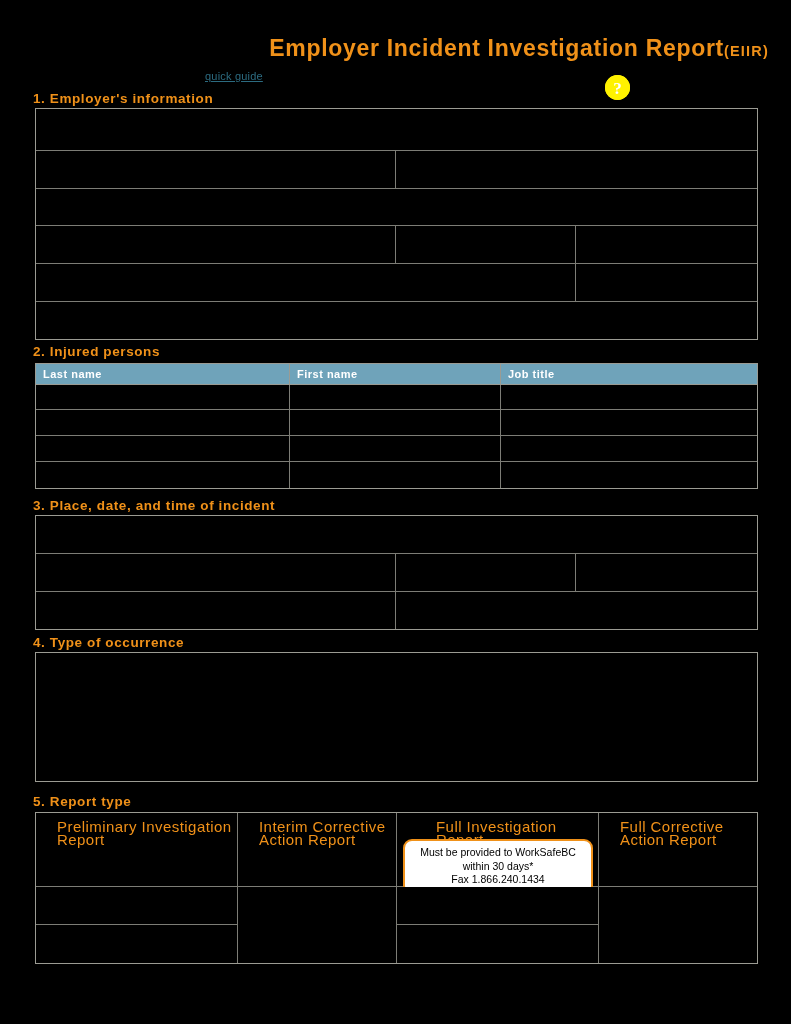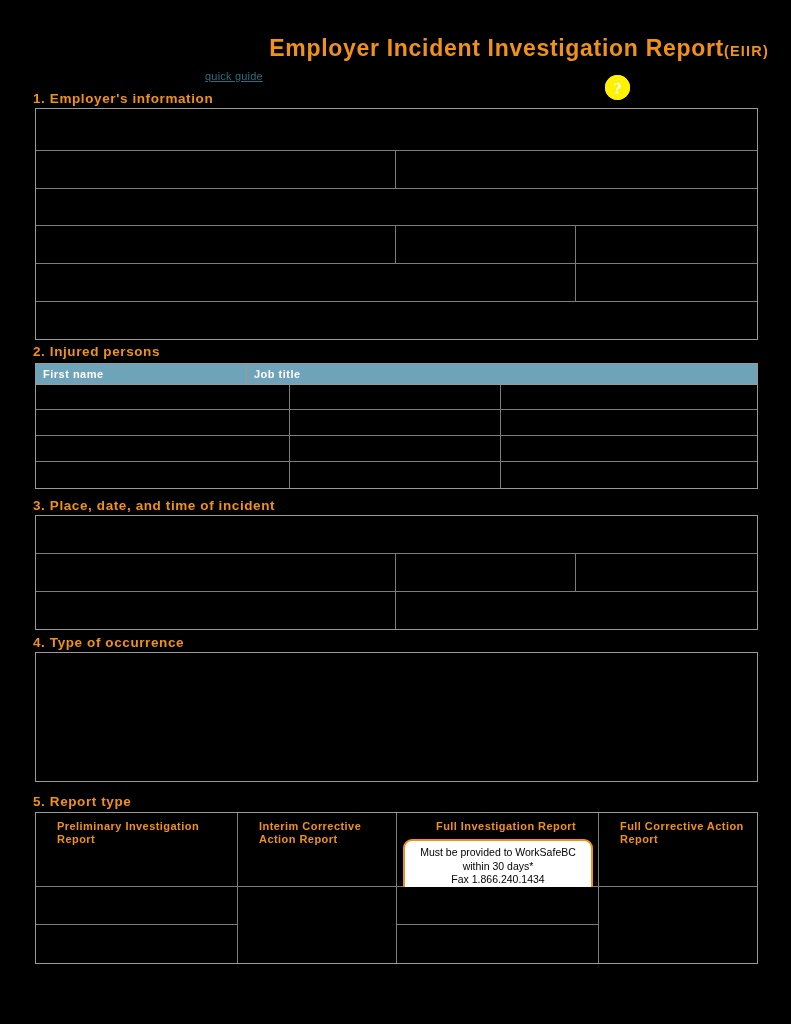--- a/index.html
+++ b/index.html
@@ -113,22 +113,22 @@
     padding: 4px 0 4px 7px;
     border-right: 1px solid #9b9b93;
     display: flex;
     align-items: center;
   }
   .th:last-child { border-right: none; }
 
   
   .rt-label {
     color: #F09119;
-    font-size: 11px;
-    font-weight: bold;
+    font-size: 15px;
+    font-weight: normal;
     line-height: 13px;
     letter-spacing: 0.45px;
     padding: 7px 0 0 21px;
   }
 
   .callout {
     position: absolute;
     left: 6px;
     top: 26px;
     width: 190px;
@@ -194,20 +194,21 @@
     </div>
     <div class="row" style="height:37px;">
       <div class="cell" style="width:721px;"></div>
     </div>
   </div>
 
   <div class="section-title" style="top:344px;">2. Injured persons</div>
 
   <div class="grid" style="top:363px; width:723px;">
     <div class="tbl-head">
+      <div class="th" style="width:254px;">Last name</div>
       <div class="th" style="width:211px;">First name</div>
       <div class="th" style="width:256px;">Job title</div>
     </div>
     <div class="row" style="height:25px;">
       <div class="cell" style="width:254px;"></div>
       <div class="cell" style="width:211px;"></div>
       <div class="cell" style="width:256px;"></div>
     </div>
     <div class="row" style="height:26px;">
       <div class="cell" style="width:254px;"></div>

